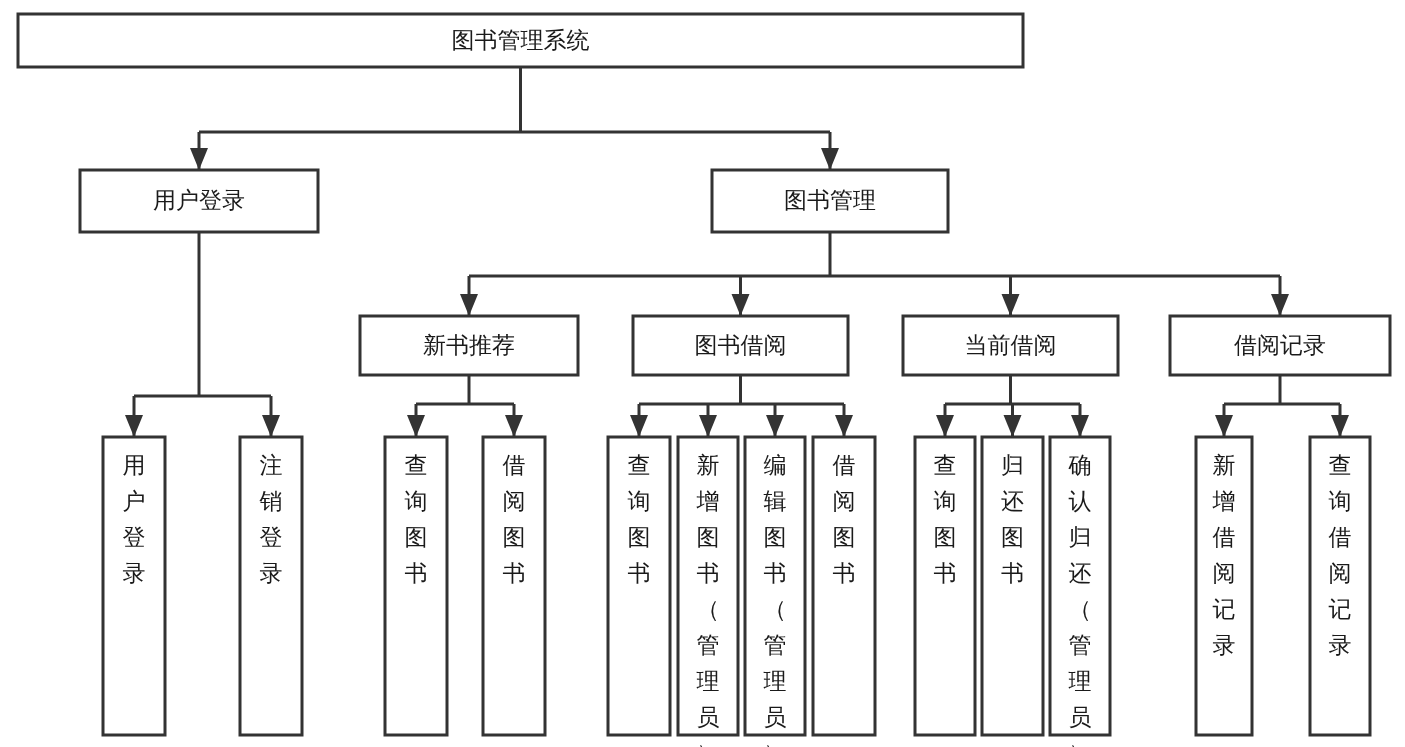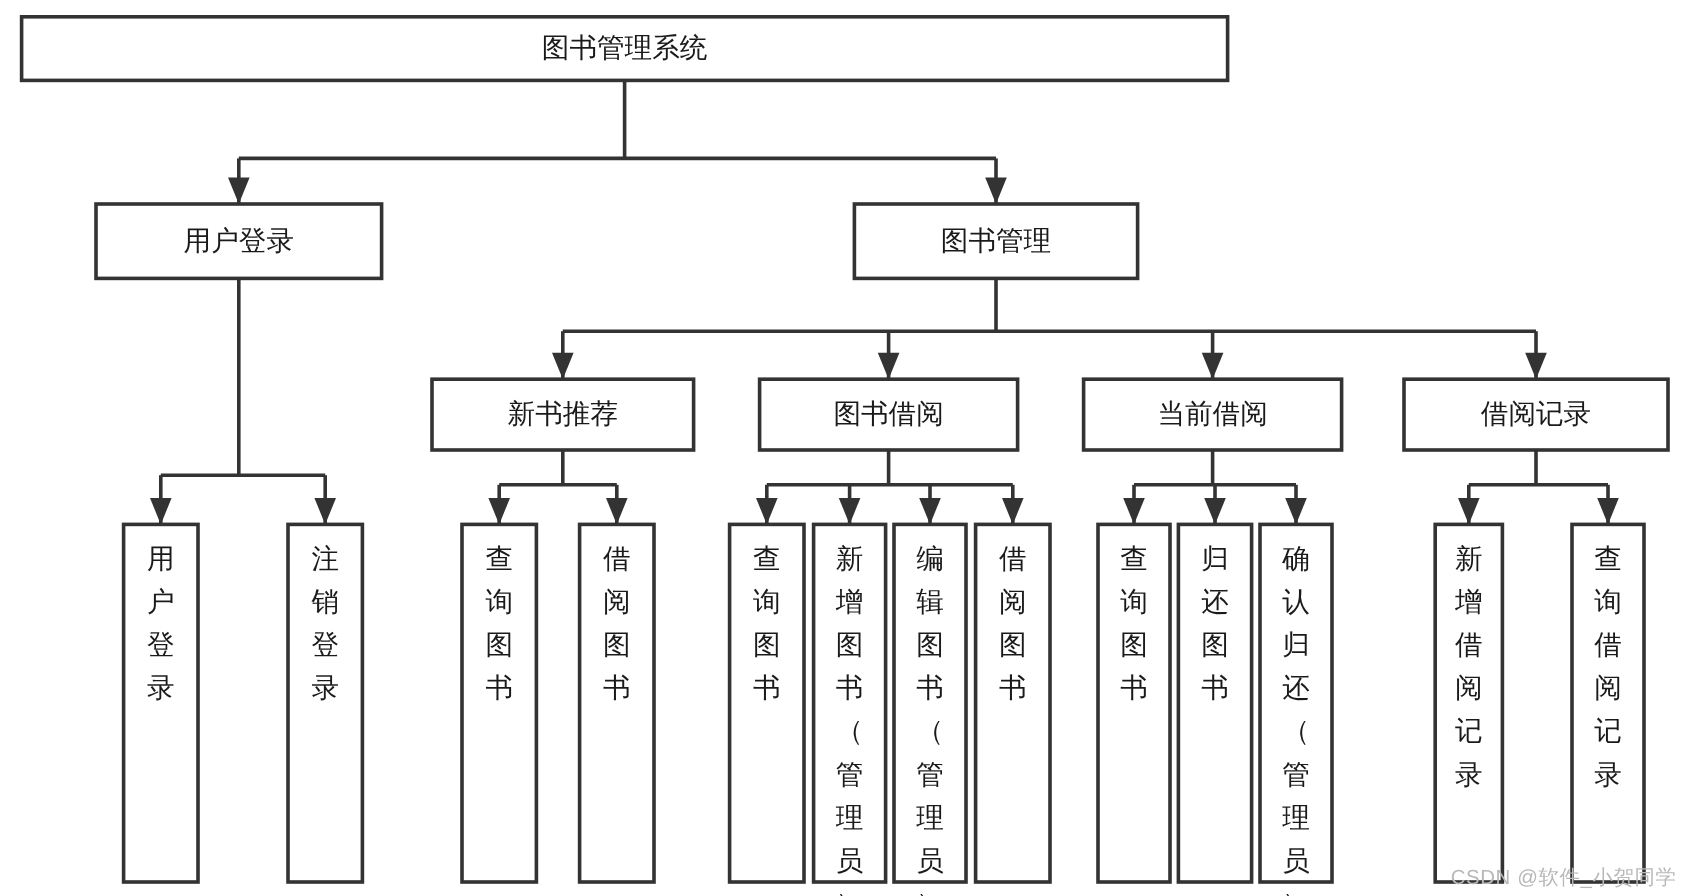--- a/index.html
+++ b/index.html
@@ -204,14 +204,13 @@
         <g>
           <rect x="1196" y="437" width="56" height="298" class="node-rect"></rect>
           <text x="1224" y="473" class="node-label-v"><tspan x="1224" dy="0">新</tspan><tspan x="1224" dy="36">增</tspan><tspan x="1224" dy="36">借</tspan><tspan x="1224" dy="36">阅</tspan><tspan x="1224" dy="36">记</tspan><tspan x="1224" dy="36">录</tspan></text>
         </g>
         <g>
           <rect x="1310" y="437" width="60" height="298" class="node-rect"></rect>
           <text x="1340" y="473" class="node-label-v"><tspan x="1340" dy="0">查</tspan><tspan x="1340" dy="36">询</tspan><tspan x="1340" dy="36">借</tspan><tspan x="1340" dy="36">阅</tspan><tspan x="1340" dy="36">记</tspan><tspan x="1340" dy="36">录</tspan></text>
         </g>
       </g>
   </svg>
-  <div class="watermark">CSDN @软件_小贺同学</div>
 </div>
 
 </body></html>

